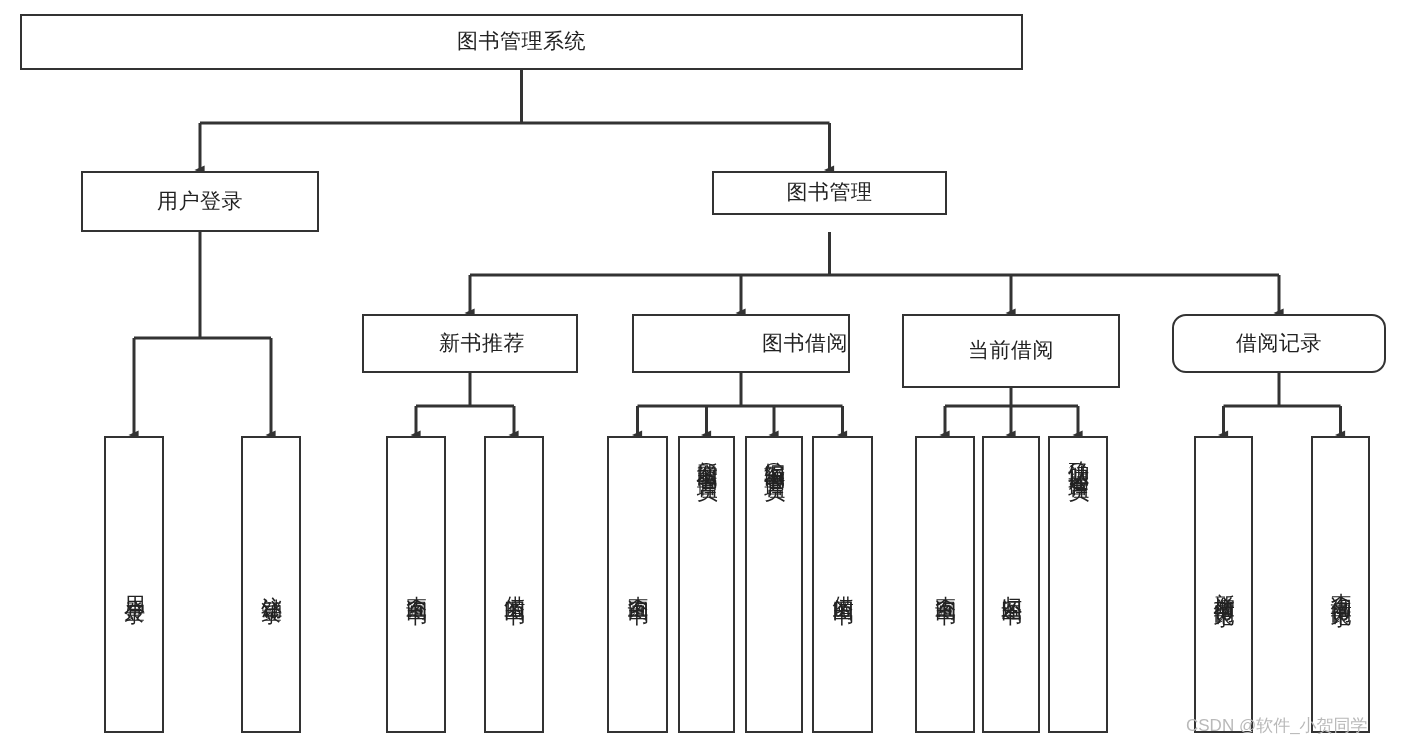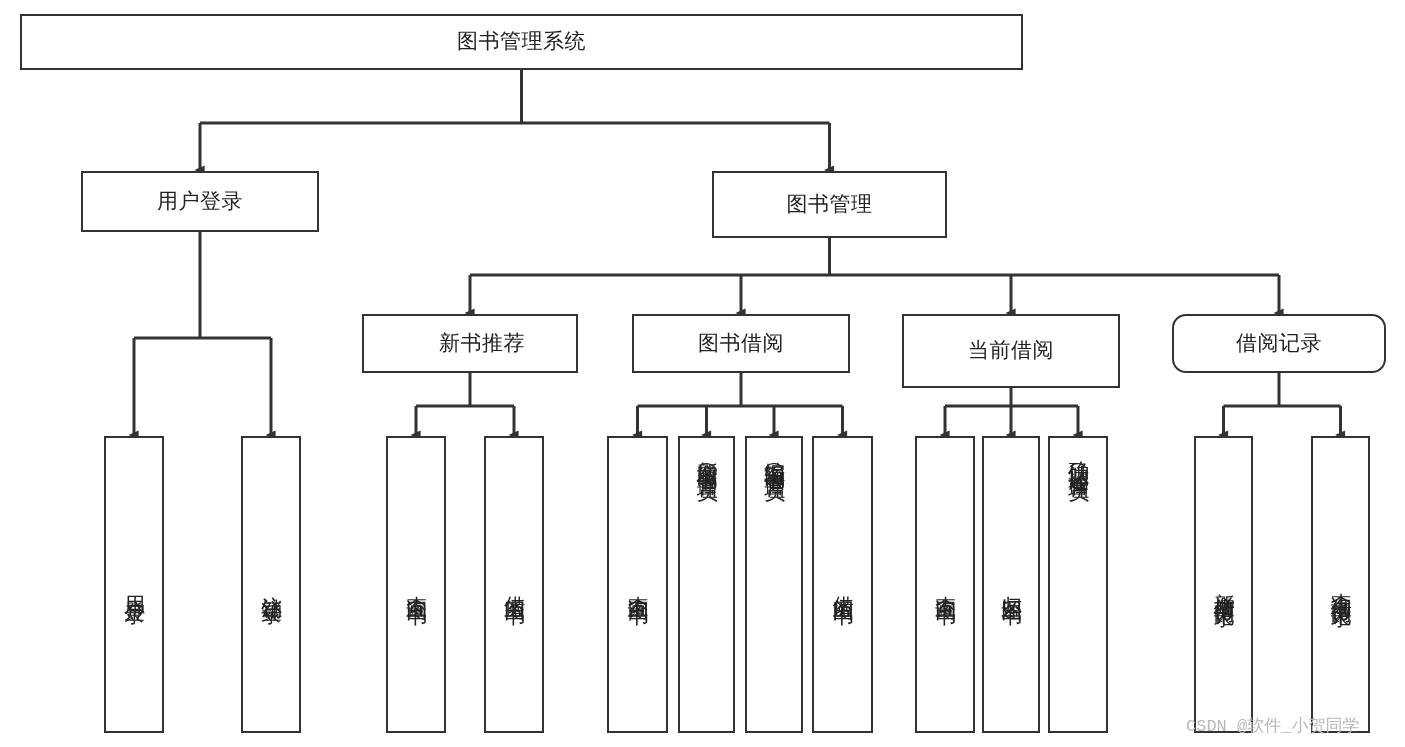--- a/index.html
+++ b/index.html
@@ -58,21 +58,21 @@
     align-items: center;
     padding-top: 0;
   }
   #watermark {
     position: absolute;
     left: 1186px;
     top: 714px;
     font-size: 17px;
     color: #b9b9b9;
     white-space: nowrap;
-    font-family: Liberation Mono, monospace;
+    font-family: Liberation Sans, sans-serif;
   }
 </style>
 </head>
 <body>
 
 <div id="canvas">
   <svg id="edges" viewBox="0 0 1405 747" xmlns="http://www.w3.org/2000/svg">
     <defs>
       <marker id="arrow" markerWidth="12" markerHeight="12" refX="5.2" refY="5" orient="auto" markerUnits="userSpaceOnUse">
         <path d="M0.6,0.4 L9.8,0.4 L5.2,10.5 Z" fill="#333333"></path>
@@ -114,27 +114,27 @@
         <path d="M1340.5,406 L1340.5,435" marker-end="url(#arrow)"></path>
       </g>
   </svg>
   <div id="nodes">
       <div class="node" style="left: 20px; top: 14px; width: 1003px; height: 56px;">
         <span class="label">图书管理系统</span>
       </div>
       <div class="node" style="left: 81px; top: 171px; width: 238px; height: 61px;">
         <span class="label">用户登录</span>
       </div>
-      <div class="node" style="left: 712px; top: 171px; width: 235px; height: 67px;">
+      <div class="node" style="left: 712px; top: 171px; width: 235px; height: 44px;">
         <span class="label">图书管理</span>
       </div>
       <div class="node" style="left: 362px; top: 314px; width: 216px; height: 59px; padding-left: 24px;">
         <span class="label">新书推荐</span>
       </div>
-      <div class="node" style="left: 632px; top: 314px; width: 218px; height: 59px;">
+      <div class="node" style="left: 632px; top: 314px; width: 218px; height: 59px; justify-content: flex-end;">
         <span class="label">图书借阅</span>
       </div>
       <div class="node" style="left: 902px; top: 314px; width: 218px; height: 74px;">
         <span class="label">当前借阅</span>
       </div>
       <div class="node" style="left: 1172px; top: 314px; width: 214px; height: 59px; border-radius: 14px;">
         <span class="label">借阅记录</span>
       </div>
       <div class="node vertical centered" style="left: 104px; top: 436px; width: 60px; height: 297px;">
         <span class="label">用户登录</span>

